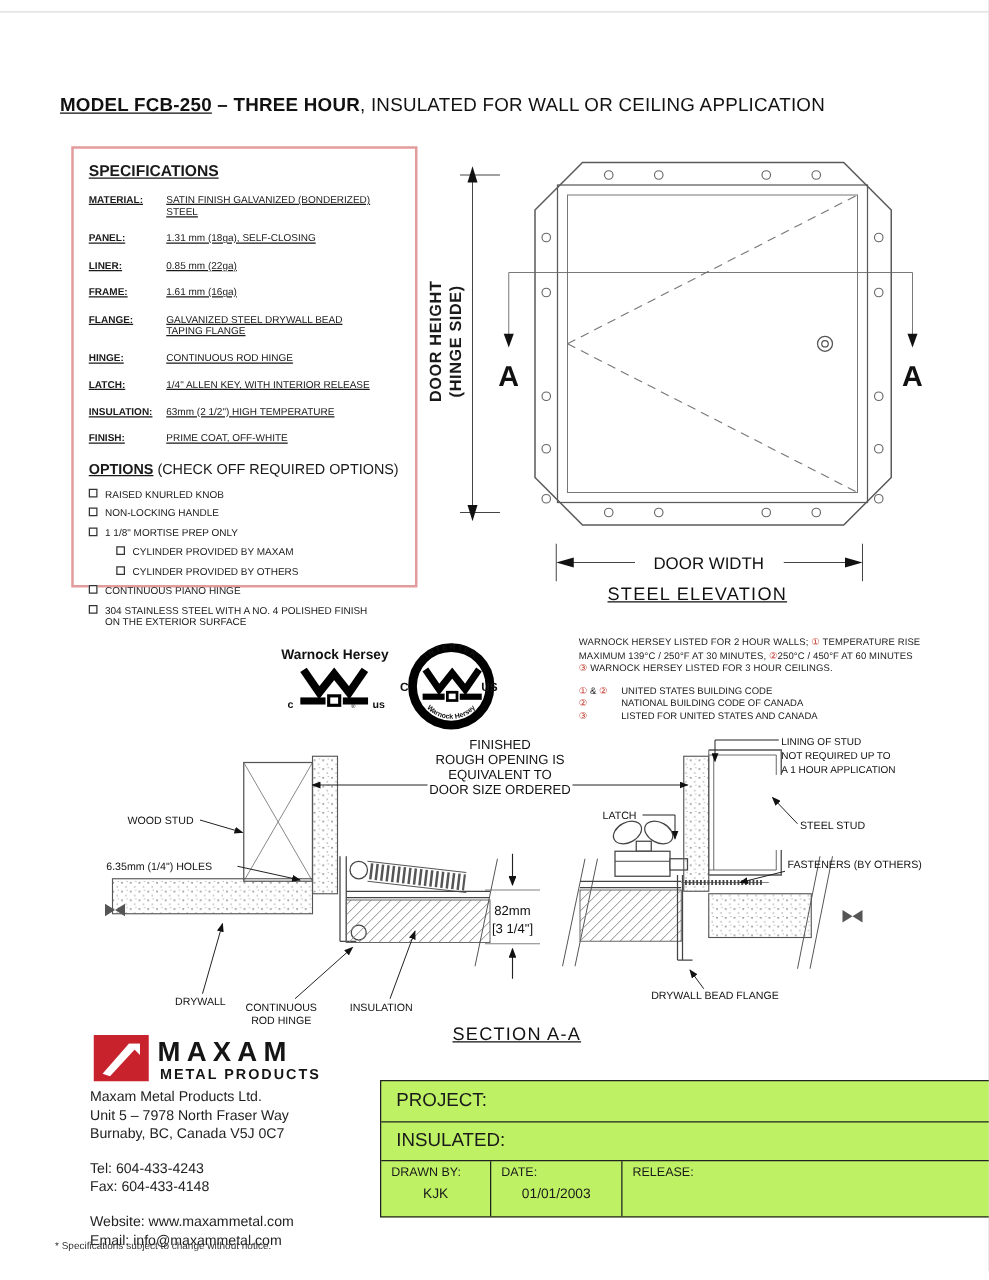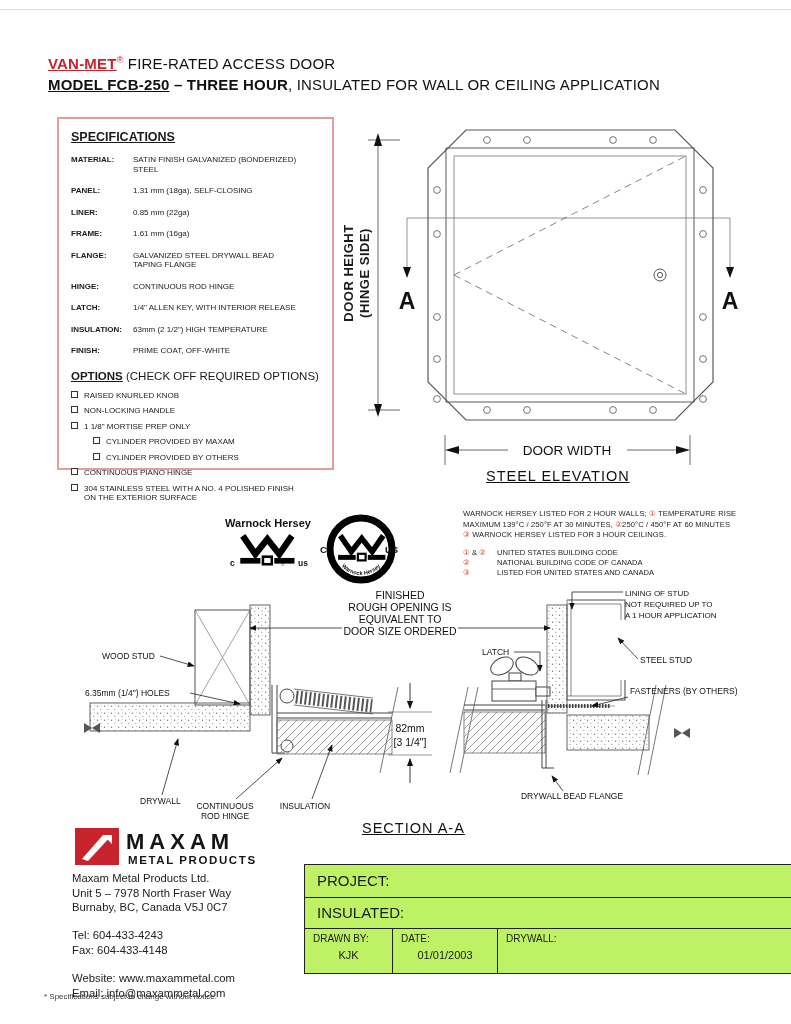--- a/index.html
+++ b/index.html
@@ -19,21 +19,21 @@
   .reg { color:var(--brand_red); font-size:9px; vertical-align:super; }
   .model { font-weight:700; text-decoration:underline; }
   .b { font-weight:700; }
 
   
   .spec-box {
     left:57px; top:117px; width:277px; height:353px;
     border:2px solid var(--box_border); padding:11px 12px;
   }
   .spec-title { font-size:12.5px; font-weight:700; text-decoration:underline; margin-bottom:11px; }
-  .spec-row { display:flex; margin-bottom:12px; font-size:8px; line-height:9.5px; }
+  .spec-row { display:flex; margin-bottom:12px; font-size:8px; line-height:9.5px;text-decoration:underline; }
   .spec-row .lab { width:62px; flex:0 0 62px; font-weight:700; }
   .spec-row .val { flex:1; }
   .opt-title { font-size:11.5px; margin:14px 0 9px 0; }
   .opt-title .t { font-weight:700; text-decoration:underline; }
   .opt { display:flex; align-items:flex-start; font-size:8px; line-height:9.5px; margin-bottom:6px; }
   .opt.ind { margin-left:22px; }
   .cbx { flex:0 0 7px; width:7px; height:7px; border:1px solid #333; margin:0 6px 0 0; background:#fff; }
 
   
   svg text { font-family:"Liberation Sans", sans-serif; fill:#111; }
@@ -67,23 +67,20 @@
   .bcell:last-child { border-right:none; }
   .bcell .bval { font-size:11px; margin-top:5px; text-align:center; }
   .bc1 { width:88px; } .bc2 { width:105px; } .bc3 { width:139px; } .bc4 { flex:1; }
 </style>
 </head>
 <body>
 
 <div id="page">
   <div class="abs top-rule"></div>
 
-  <div class="abs hdr hdr-1">
-    <span class="brand">VAN-MET</span><span class="reg">®</span><span> FIRE-RATED ACCESS DOOR</span>
-  </div>
   <div class="abs hdr hdr-2">
     <span class="model">MODEL FCB-250</span><span class="b"> – </span><span class="b">THREE HOUR</span><span>, INSULATED FOR WALL OR CEILING APPLICATION</span>
   </div>
 
   <div class="abs spec-box">
     <div class="spec-title">SPECIFICATIONS</div>
 
     <div class="spec-row">
         <span class="lab">MATERIAL:</span>
         <span class="val">SATIN FINISH GALVANIZED (BONDERIZED) STEEL</span>
@@ -409,18 +406,18 @@
     <div class="brow">
       <div class="bcell bc1">
         <div>DRAWN BY:</div>
         <div class="bval">KJK</div>
       </div>
       <div class="bcell bc2">
         <div>DATE:</div>
         <div class="bval">01/01/2003</div>
       </div>
       <div class="bcell bc3">
-        <div>DRYWALL:</div>
+        <div>RELEASE:</div>
         <div class="bval"></div>
       </div>
     </div>
   </div>
 </div>
 
 </body></html>

